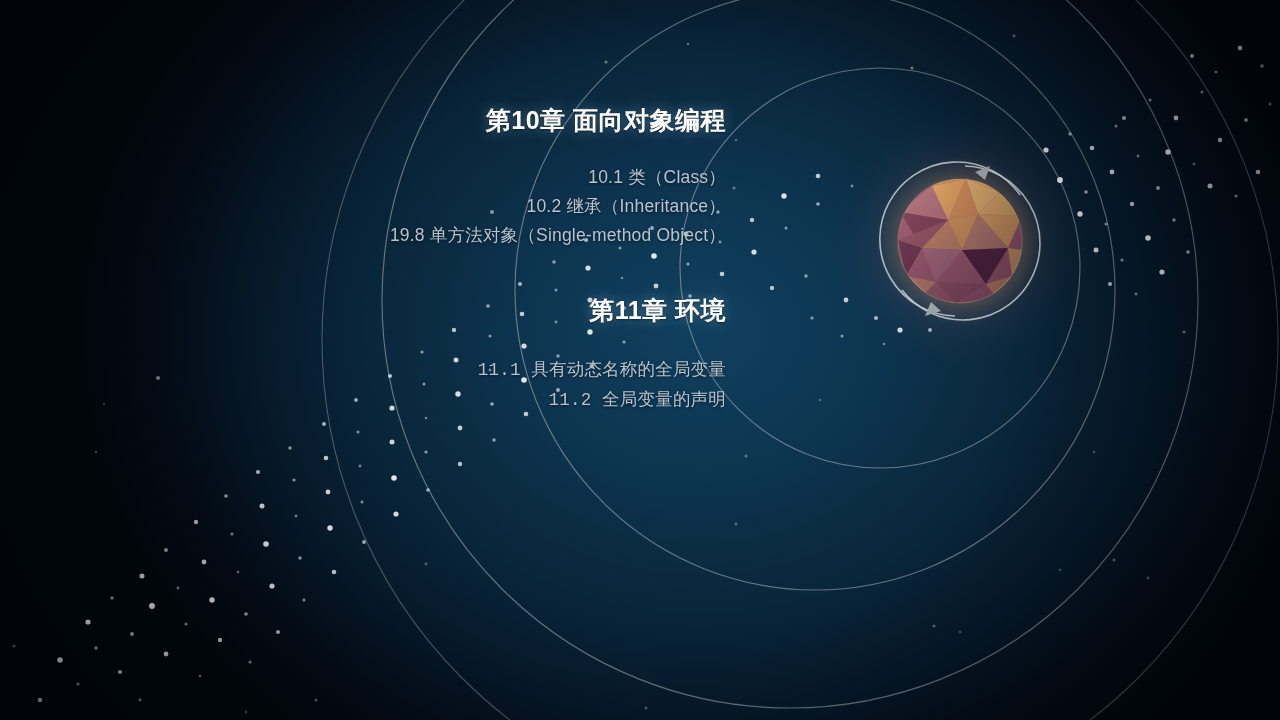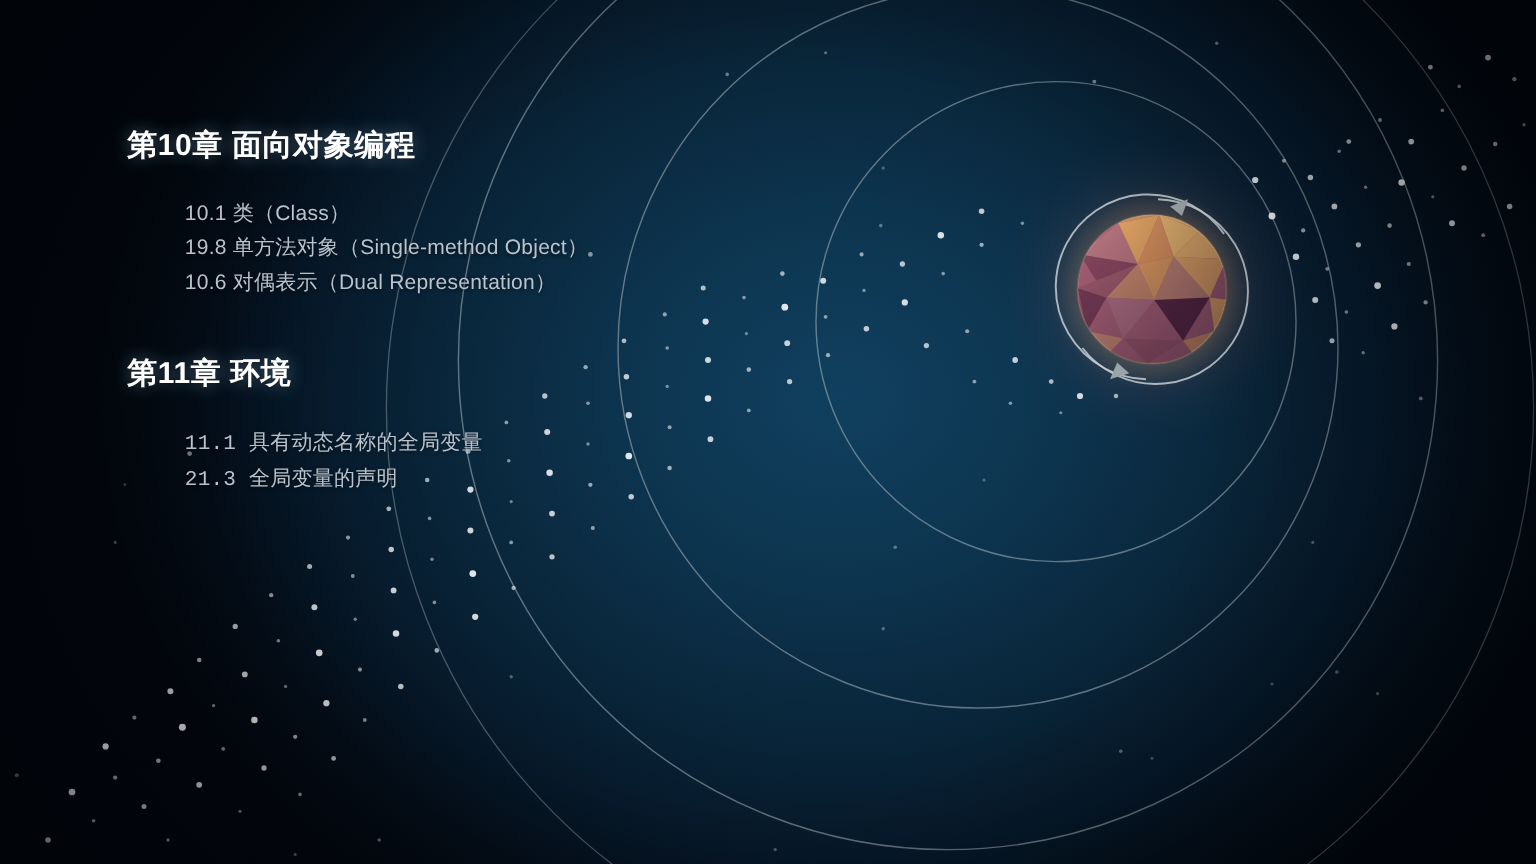--- a/index.html
+++ b/index.html
@@ -22,20 +22,21 @@
     background:
       radial-gradient(ellipse 900px 760px at 640px 360px, rgba(0,0,0,0) 40%, rgba(1,5,10,0.35) 72%, rgba(1,4,8,0.82) 100%);
     pointer-events:none;
   }
   #art { position:absolute; inset:0; }
 
   
   #content {
     position:absolute; left:106px; top:104px;
     width:620px;
+    text-align:right;
   }
   .chapter-title {
     color:#ffffff;
     font-size:25px;
     font-weight:bold;
     letter-spacing:0.5px;
     text-shadow:0 0 14px rgba(150,190,225,0.45), 0 1px 2px rgba(0,0,0,0.7);
     white-space:nowrap;
   }
   .toc { margin-top:26px; }
@@ -313,29 +314,29 @@
   </svg>
 
   <div id="vignette"></div>
 
   <div id="content">
 
     <div id="section-10">
       <div class="chapter-title">第10章 面向对象编程</div>
       <div class="toc">
         <div class="toc-item">10.1 类（Class）</div>
+        <div class="toc-item">10.2 继承（Inheritance）</div>
         <div class="toc-item">19.8 单方法对象（Single-method Object）</div>
-        <div class="toc-item">10.6 对偶表示（Dual Representation）</div>
       </div>
     </div>
 
     <div class="section-gap"></div>
 
     <div id="section-11">
       <div class="chapter-title">第11章 环境</div>
       <div class="toc">
         <div class="toc-item">11.1 具有动态名称的全局变量</div>
-        <div class="toc-item">21.3 全局变量的声明</div>
+        <div class="toc-item">11.2 全局变量的声明</div>
       </div>
     </div>
 
   </div>
 </div>
 
 </body></html>

